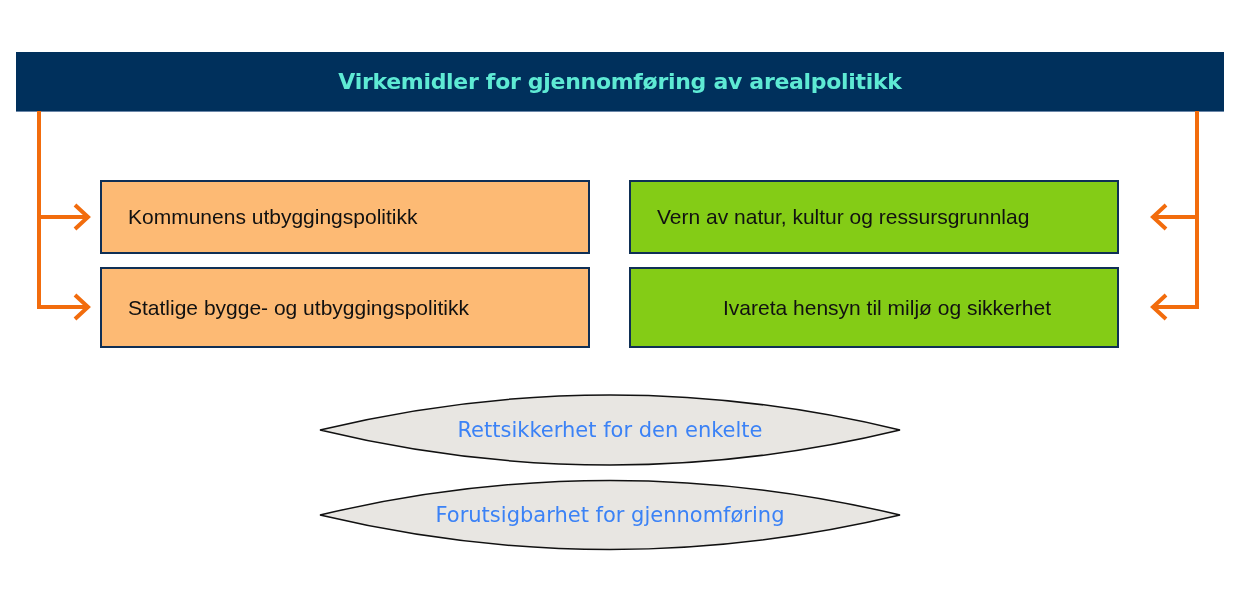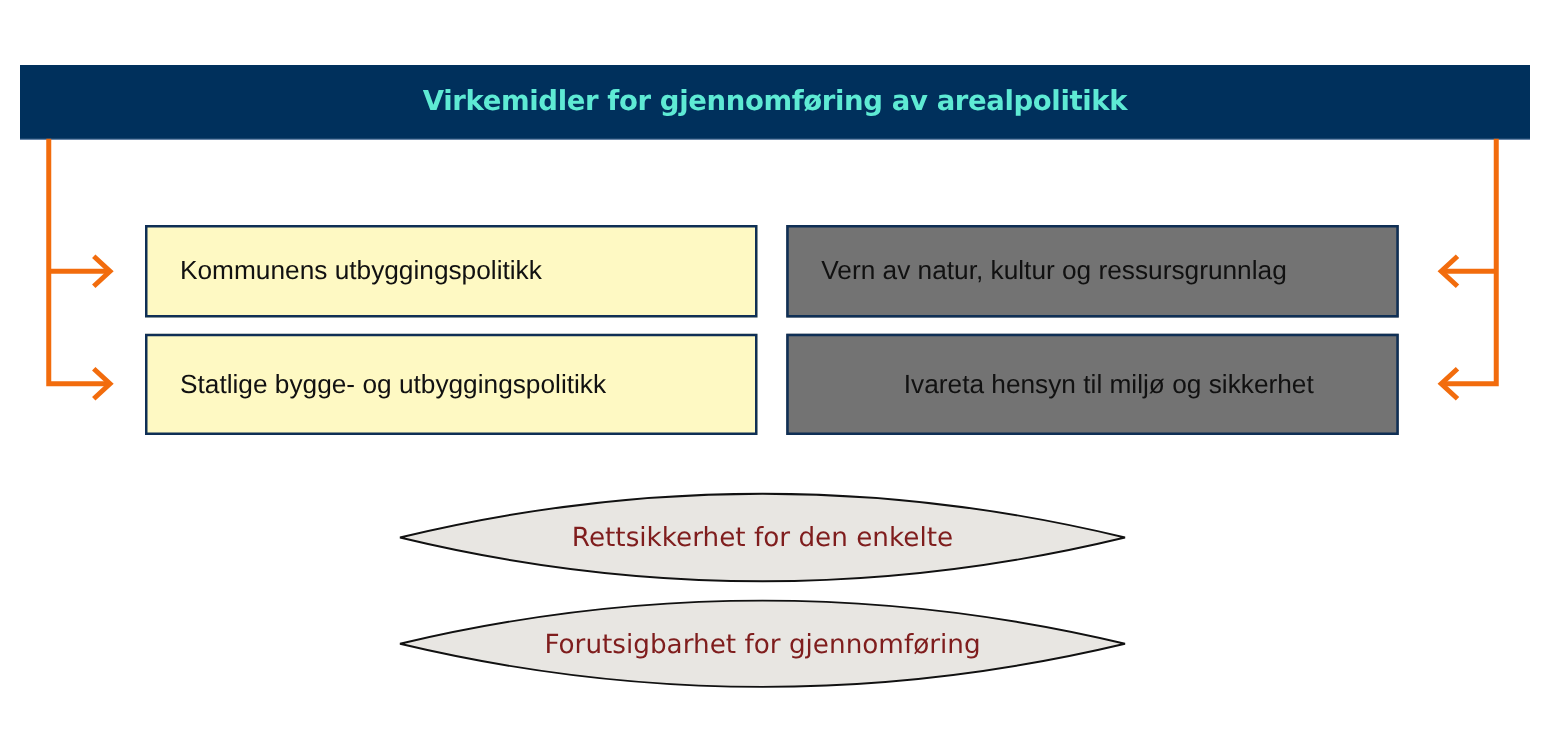--- a/index.html
+++ b/index.html
@@ -8,26 +8,26 @@
     position: absolute; left: 16px; top: 52px; width: 1208px; height: 59px;
     background: #00305c; color: #5eead4; display: flex; align-items: center; justify-content: center;
     font-family: "DejaVu Sans", sans-serif; font-weight: bold; font-size: 22px; letter-spacing: -0.3px;
     border-bottom: 1px solid #6a86a8;
   }
   .box {
     position: absolute; box-sizing: border-box; border: 2px solid #0f2f55;
     display: flex; align-items: center; padding-left: 26px;
     font-family: "Liberation Sans", sans-serif; font-size: 21px; color: #111;
   }
-  .box.white { background: #fef9c3; margin-left: 16px; }
-  .box.blue { background: #737373; }
+  .box.white { background: #fdba74; }
+  .box.blue { background: #84cc16; }
   #connectors { position: absolute; left: 0; top: 0; }
   .lens-label {
     position: absolute; display: flex; align-items: center; justify-content: center;
-    font-family: "DejaVu Sans", sans-serif; font-size: 21px; color: #7f1d1d;
+    font-family: "DejaVu Sans", sans-serif; font-size: 21px; color: #3b82f6;
   }
 </style>
 </head>
 <body>
 
 <div class="header">
   <span>Virkemidler for gjennomføring av arealpolitikk</span>
 </div>
 
 <svg id="connectors" width="1240" height="602">

